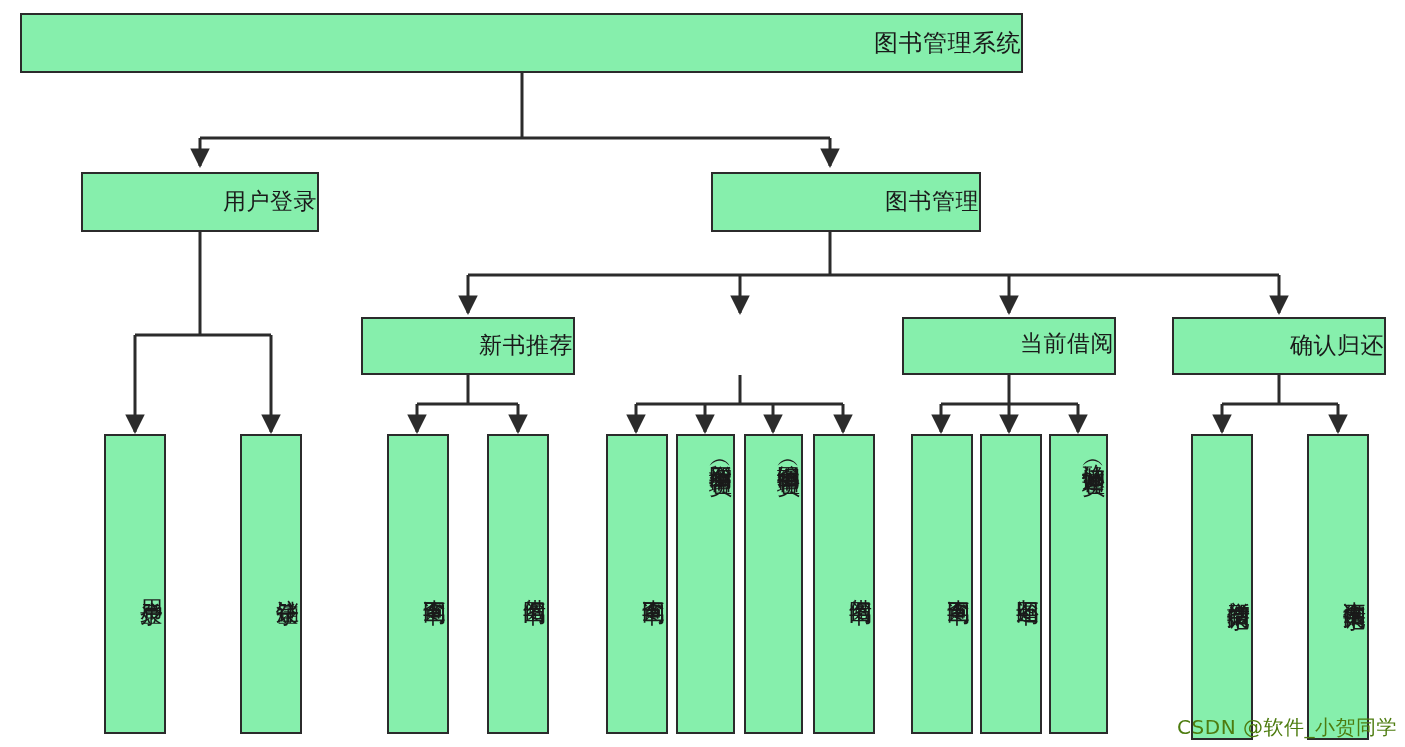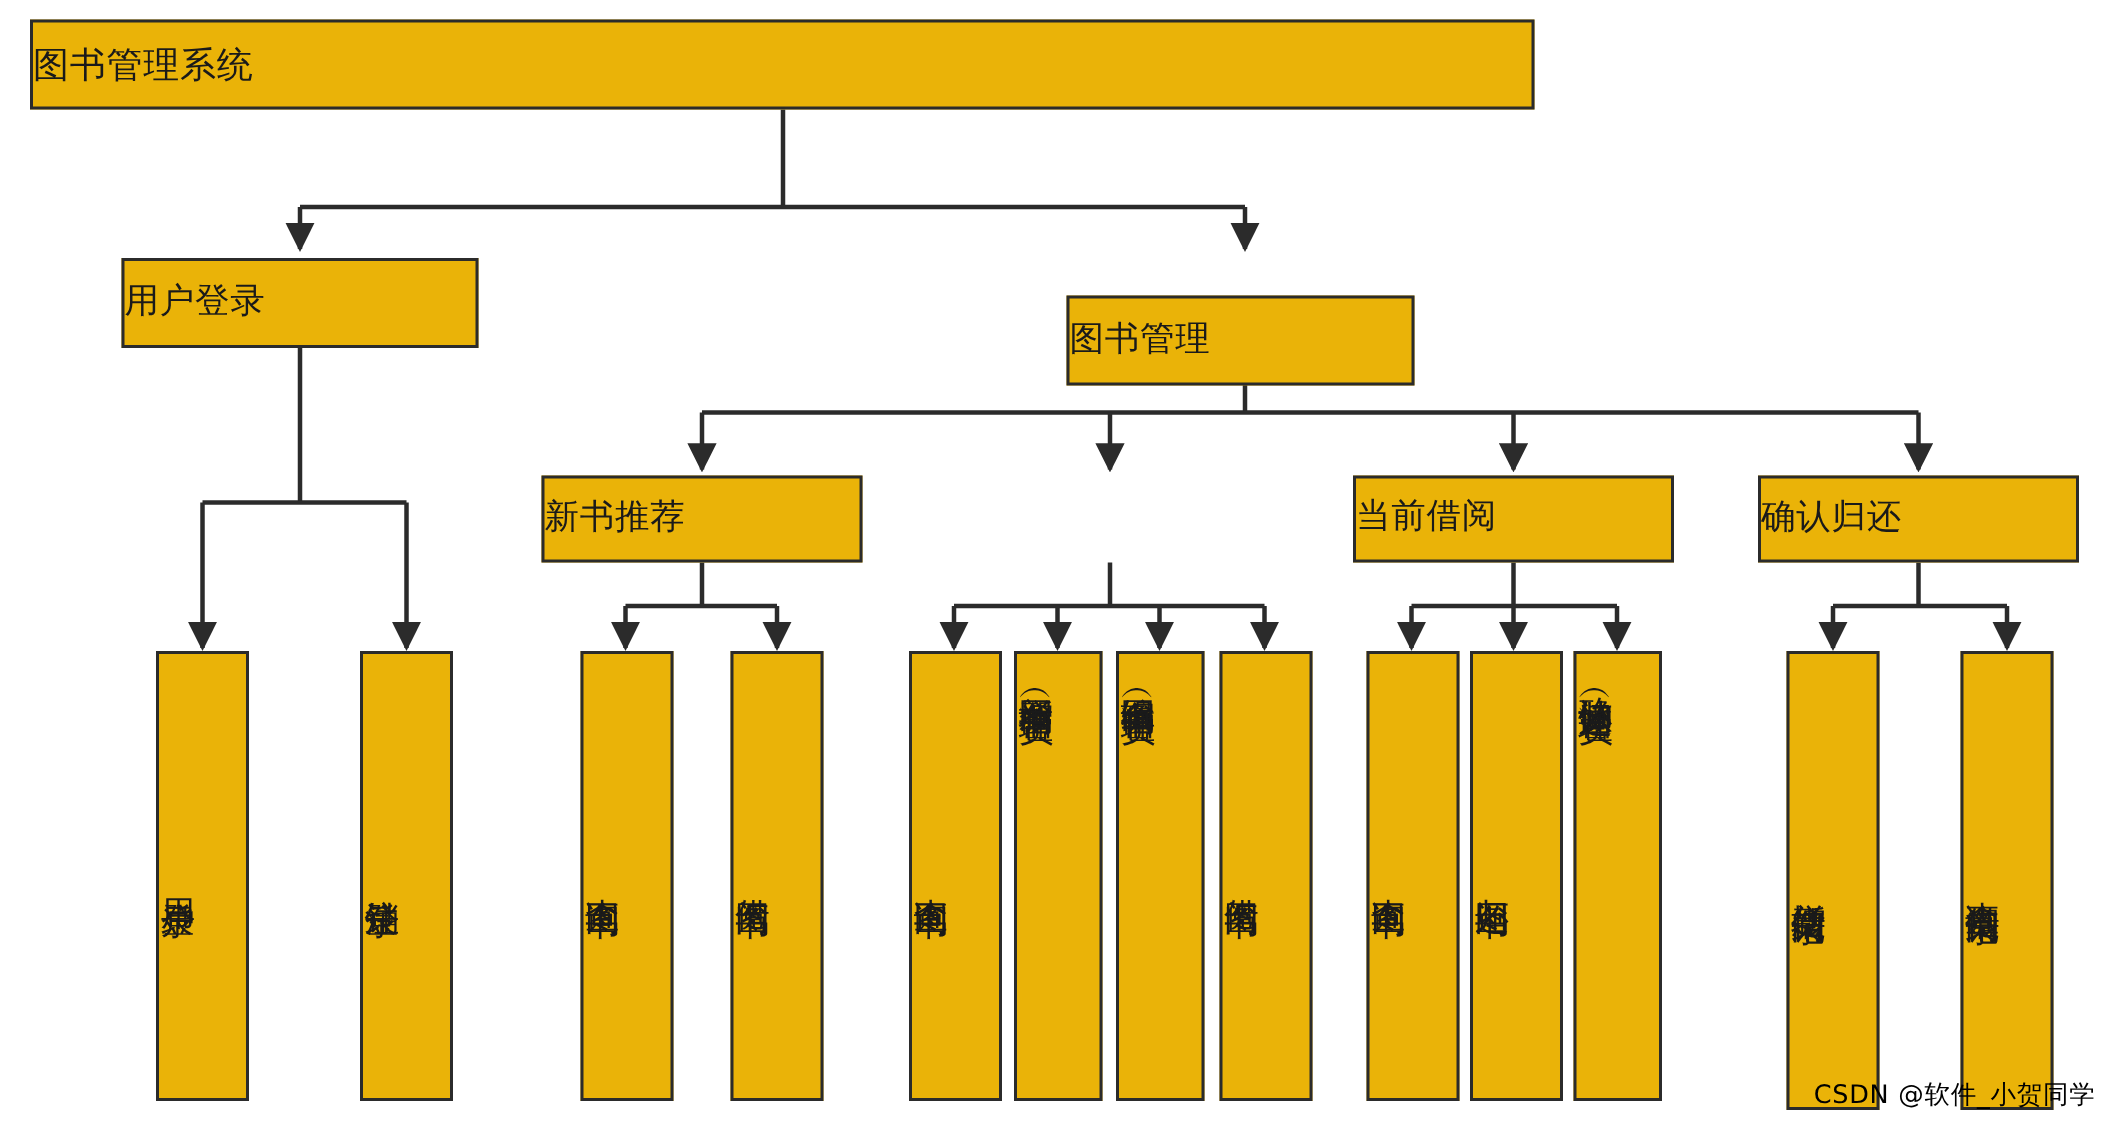--- a/index.html
+++ b/index.html
@@ -23,24 +23,24 @@
     left: 0;
     top: 0;
     width: 1405px;
     height: 747px;
     pointer-events: none;
   }
   .node {
     position: absolute;
     box-sizing: border-box;
     border: 2.5px solid #2b2b2b;
-    background: #eab308;
+    background: #86efac;
     display: flex;
     align-items: center;
-    justify-content: flex-start;
+    justify-content: flex-end;
     color: #1a1a1a;
     z-index: 2;
   }
   .node .lbl {
     display: block;
     text-align: center;
     line-height: 1.18;
   }
   .node.horiz .lbl {
     font-size: 23px;
@@ -63,22 +63,22 @@
     white-space: nowrap;
   }
   .node.vert.mid {
     align-items: center;
     padding-top: 0;
   }
   #watermark {
     position: absolute;
     right: 8px;
     bottom: 6px;
-    font-size: 17px;
-    color: #000000;
+    font-size: 20px;
+    color: #4d7c0f;
     letter-spacing: 0.5px;
     z-index: 3;
     white-space: nowrap;
     font-family: "DejaVu Sans", "Liberation Sans", sans-serif;
   }
 </style>
 </head>
 <body>
 
 <div id="canvas">
@@ -136,21 +136,21 @@
   </svg>
 
   <div class="node root horiz" style="left:20px; top:13px; width:1003px; height:60px;">
     <span class="lbl">图书管理系统</span>
   </div>
 
   <div class="node horiz" style="left:81px; top:172px; width:238px; height:60px;">
     <span class="lbl">用户登录</span>
   </div>
 
-  <div class="node horiz" style="left:711px; top:172px; width:232px; height:60px;margin-top:25px;">
+  <div class="node horiz" style="left:711px; top:172px; width:270px; height:60px;">
     <span class="lbl">图书管理</span>
   </div>
 
   <div class="node horiz" style="left:361px; top:317px; width:214px; height:58px;">
     <span class="lbl">新书推荐</span>
   </div>
 
 
   <div class="node horiz" style="left:902px; top:317px; width:214px; height:58px;font-family:Liberation Mono, monospace;">
     <span class="lbl">当前借阅</span>

